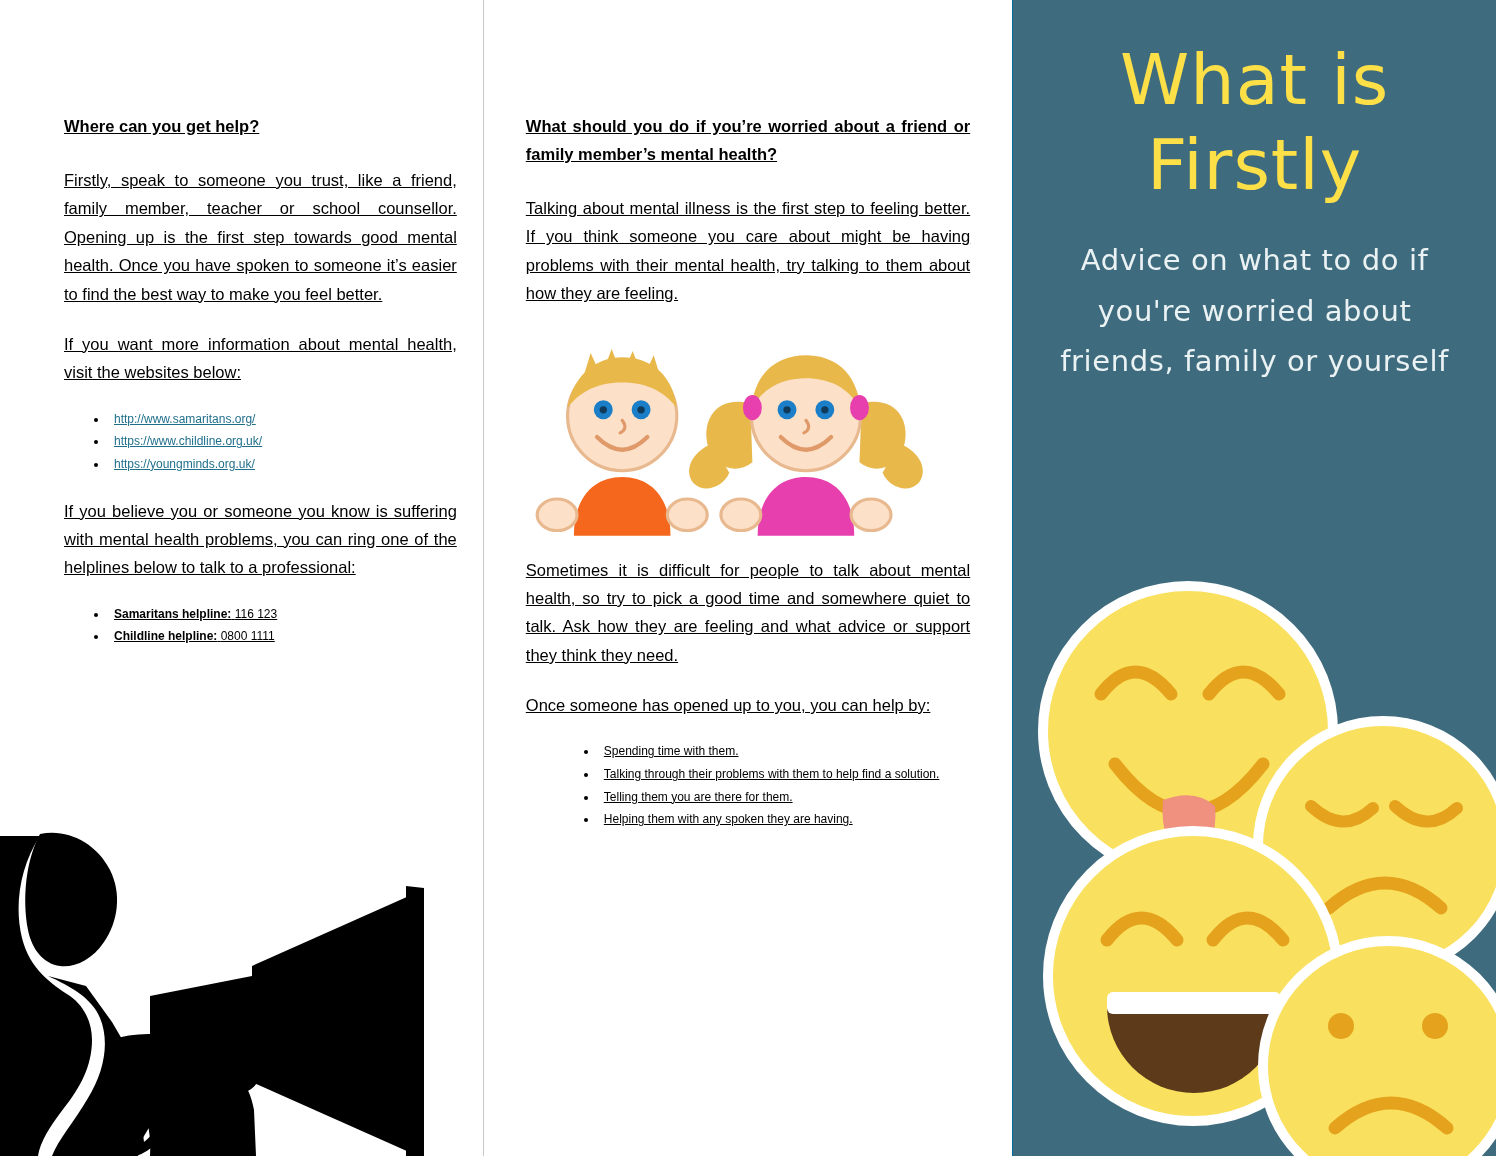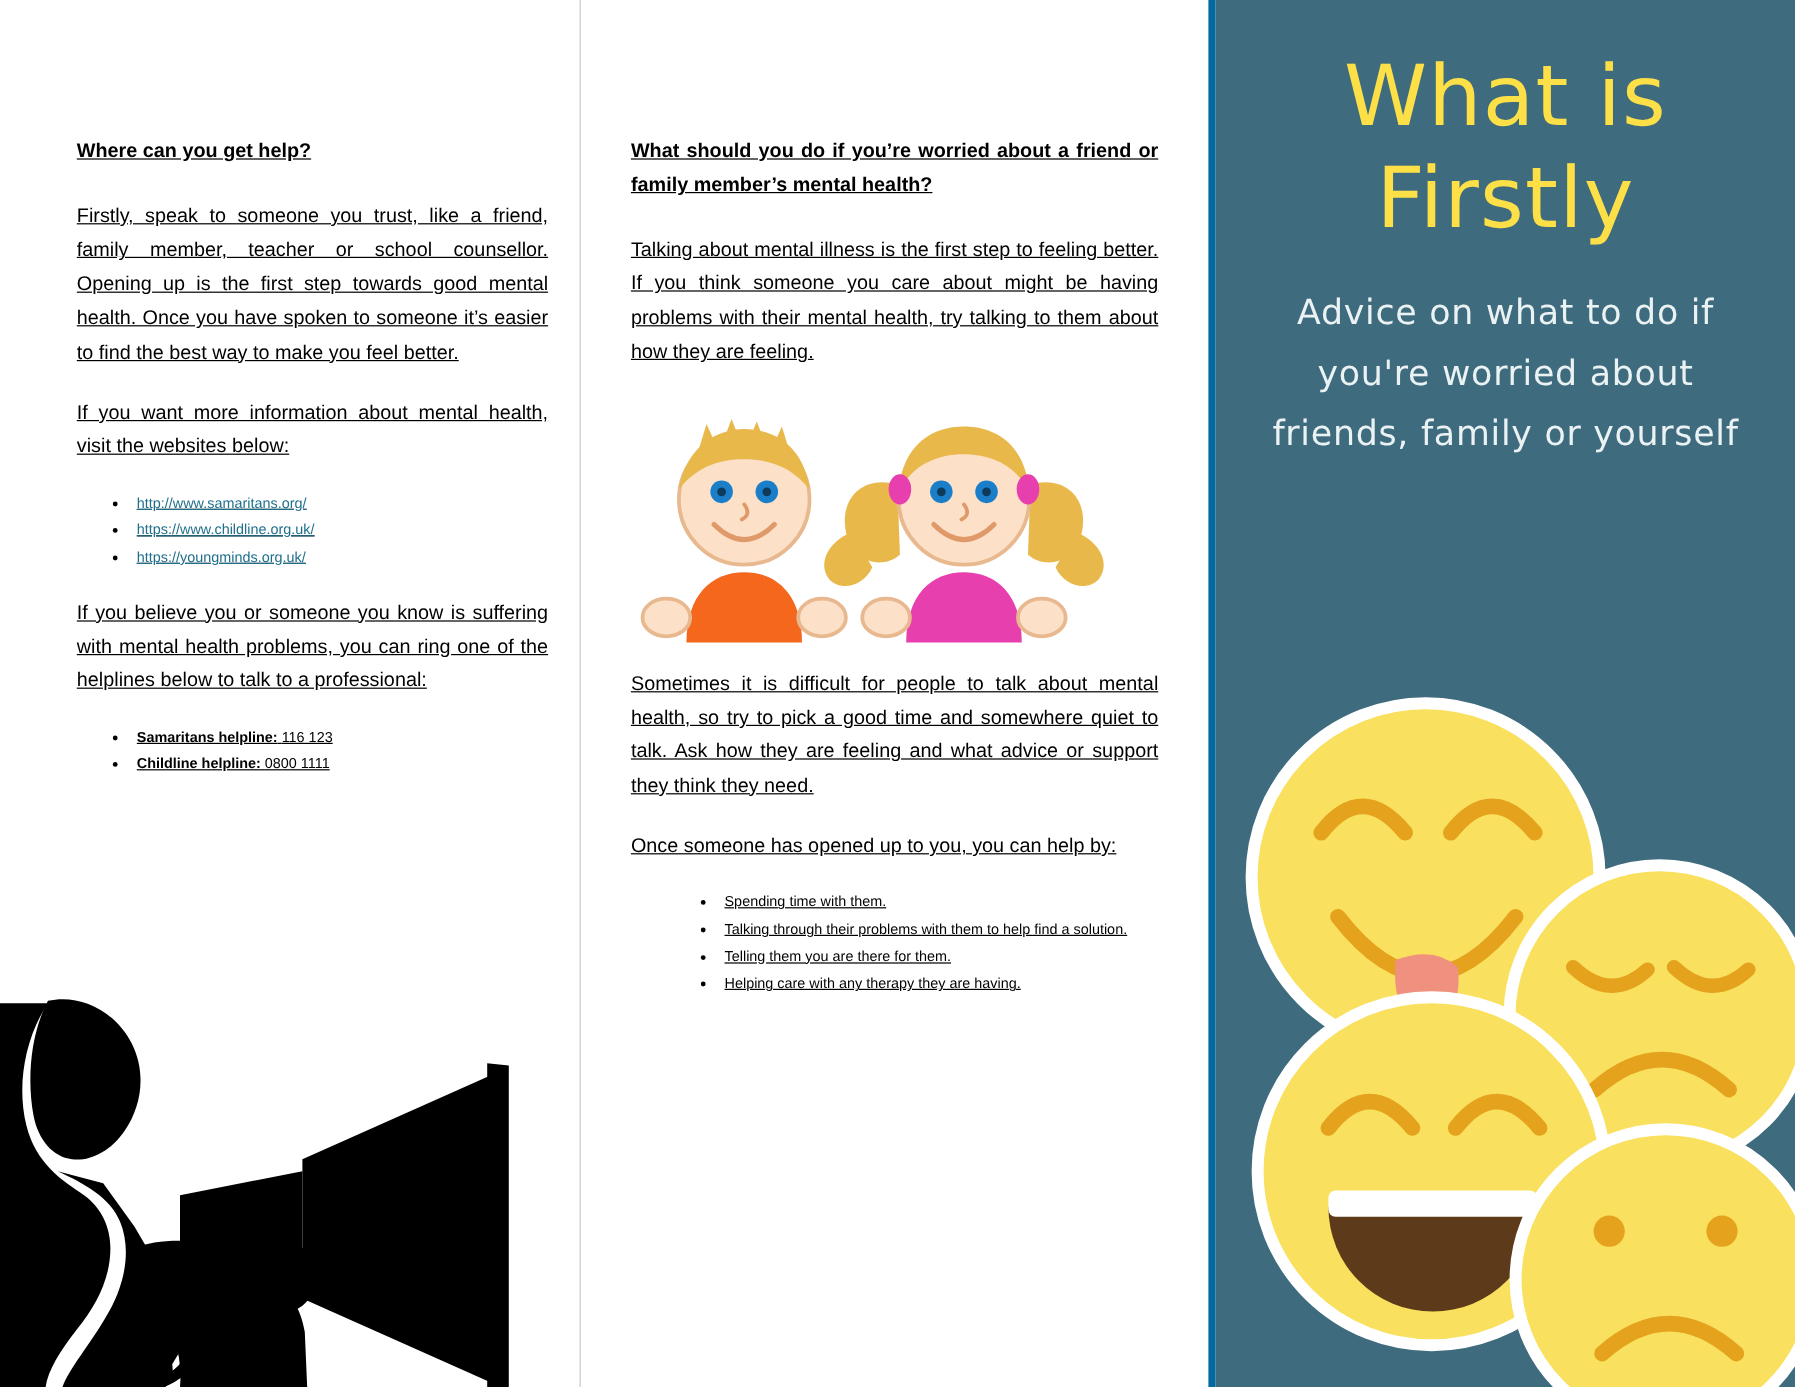--- a/index.html
+++ b/index.html
@@ -16,21 +16,21 @@
     display: flex;
     width: 1496px; height: 1156px;
     position: relative;
   }
   .panel {
     position: relative;
     height: 1156px;
     overflow: hidden;
   }
   .panel-left  { width: 498px; background: #ffffff; }
-  .panel-mid   { width: 547px; background: #ffffff; border-left: 1px solid #c9c9c9; border-right: 6px solid #0369a1; }
+  .panel-mid   { width: 547px; background: #ffffff; border-left: 1px solid #c9c9c9; border-right: 1px solid #0369a1; }
   .panel-right { width: 498px; background: #3e6b7d; }
 
   .body-text {
     padding: 0 32px;
     text-decoration: underline;
   }
   .panel-left .body-text { padding-left: 64px; padding-right: 26px; }
   .panel-mid  .body-text { padding-left: 42px; padding-right: 42px; }
 
   h2.heading {
@@ -228,21 +228,21 @@
         <ellipse cx="327" cy="176" rx="19" ry="15" fill="#fde0c8" stroke="#e8b88f" stroke-width="3"></ellipse>
       </svg>
 
       <p class="para">Sometimes it is difficult for people to talk about mental health, so try to pick a good time and somewhere quiet to talk. Ask how they are feeling and what advice or support they think they need.</p>
       <p class="para">Once someone has opened up to you, you can help by:</p>
 
       <ul class="list indent2">
         <li>Spending time with them.</li>
         <li>Talking through their problems with them to help find a solution.</li>
         <li>Telling them you are there for them.</li>
-        <li>Helping care with any therapy they are having.</li>
+        <li>Helping them with any spoken they are having.</li>
       </ul>
     </div>
   </section>
 
   <section class="panel panel-right">
     <h1 class="cover-title">
       <span>What is</span><br>
       <span>Firstly</span><br>
     </h1>
     <p class="cover-sub">Advice on what to do if you're worried about friends, family or yourself</p>

